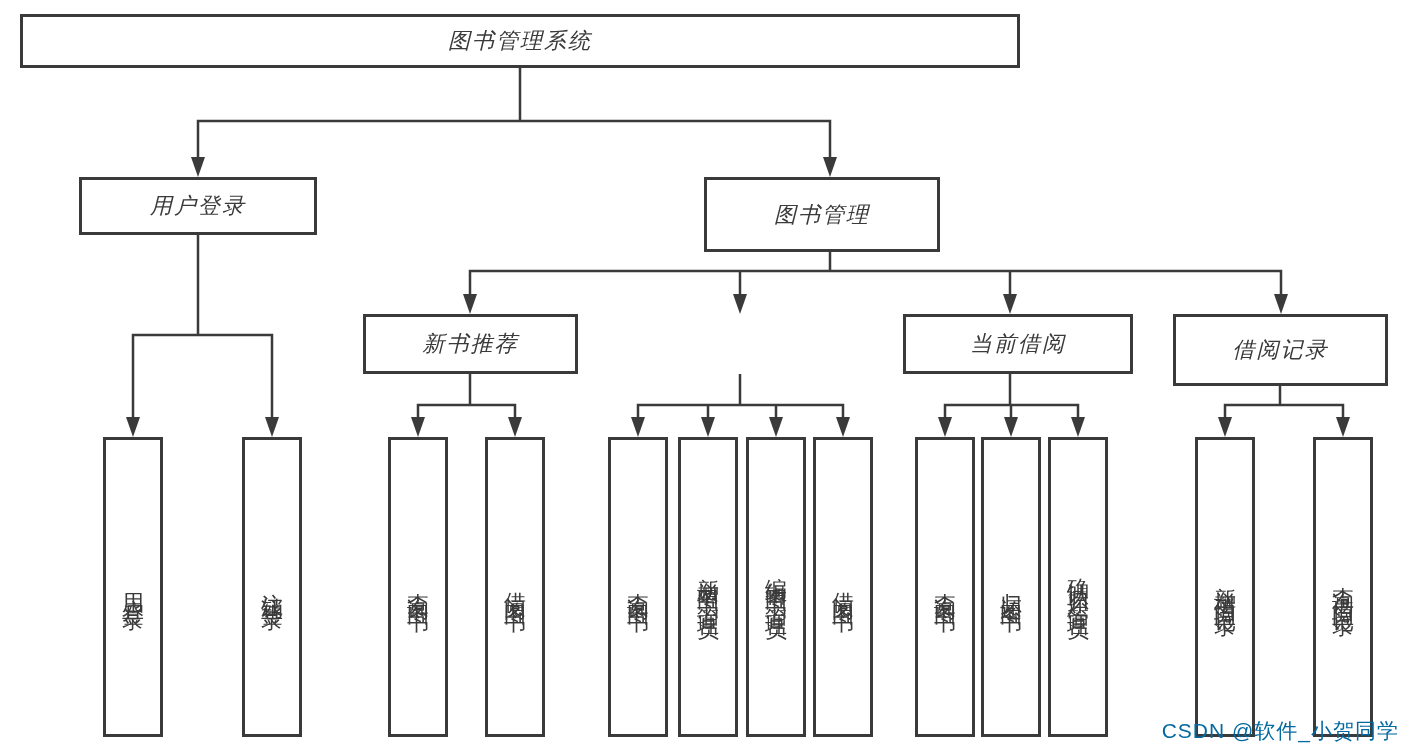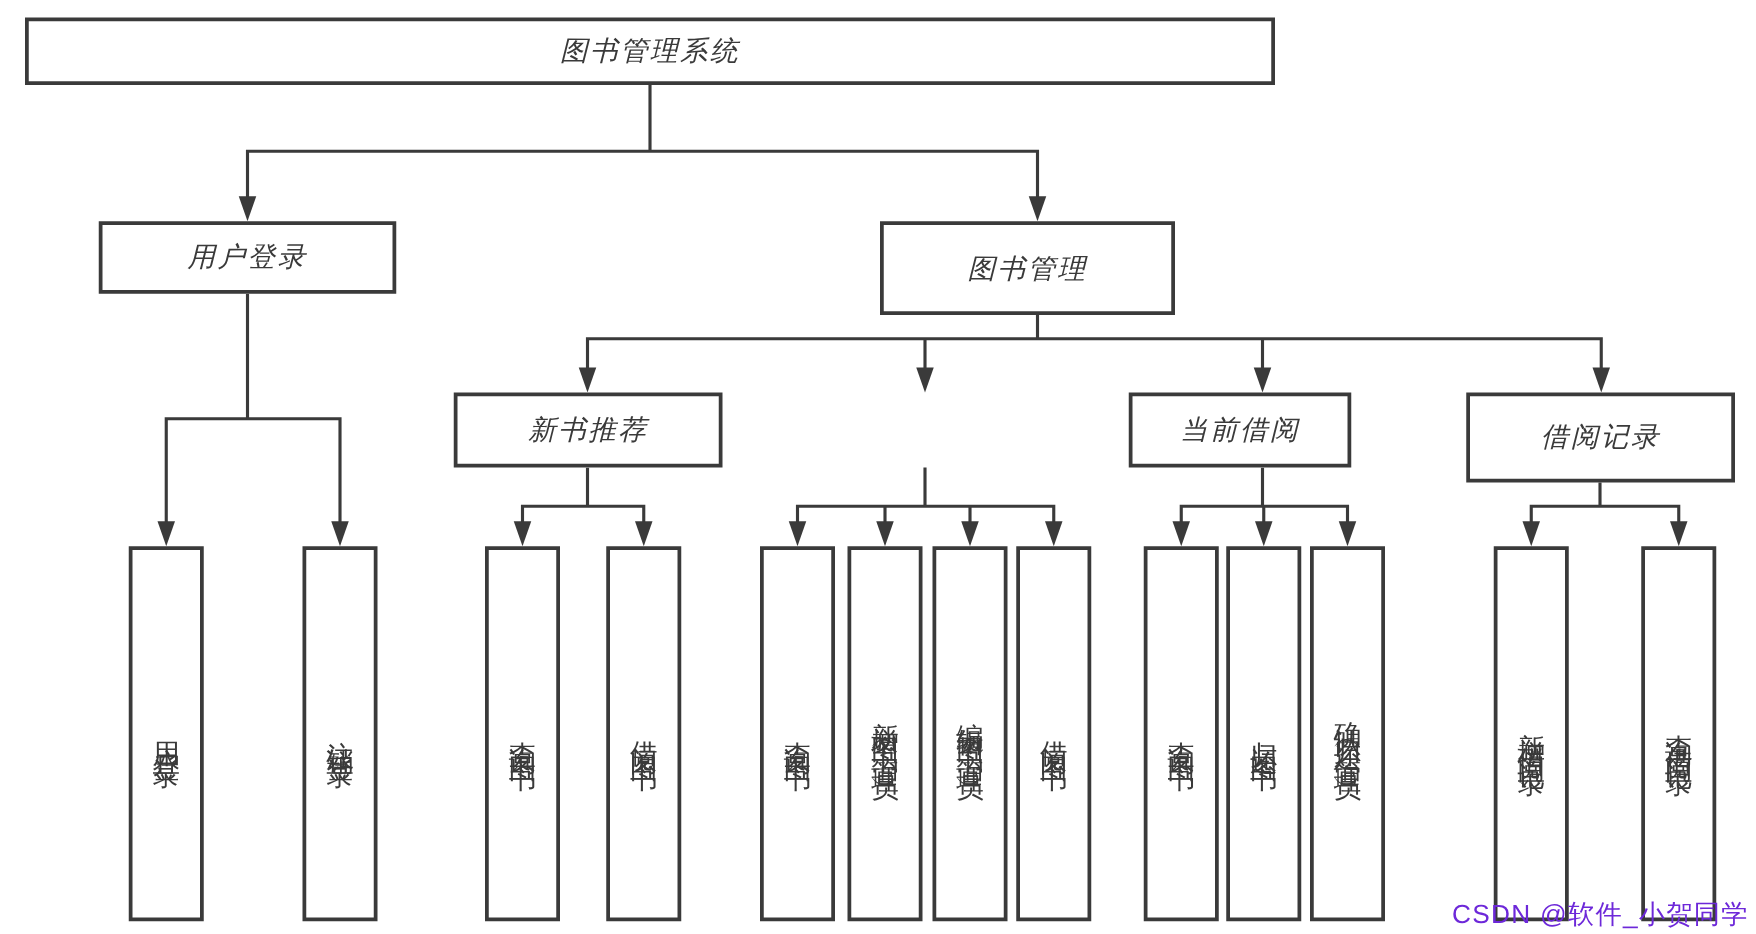--- a/index.html
+++ b/index.html
@@ -49,21 +49,21 @@
     color: #3a3a3a;
     white-space: nowrap;
   }
   .watermark {
     position: absolute;
     right: 6px;
     bottom: 2px;
     z-index: 3;
     font-size: 21px;
     letter-spacing: 1px;
-    color: #6d28d9;
+    color: #0369a1;
     white-space: nowrap;
   }
 </style>
 </head>
 <body>
 
 <div class="canvas">
 
   <svg class="connectors" width="1405" height="747" viewBox="0 0 1405 747" xmlns="http://www.w3.org/2000/svg">
     <g stroke="#3a3a3a" stroke-width="2.5" fill="none" stroke-linejoin="miter">
@@ -112,21 +112,21 @@
   <div class="box" style="left:79px;top:177px;width:238px;height:58px">
     <span class="hlabel">用户登录</span>
   </div>
   <div class="box" style="left:704px;top:177px;width:236px;height:75px">
     <span class="hlabel">图书管理</span>
   </div>
 
   <div class="box" style="left:363px;top:314px;width:215px;height:60px">
     <span class="hlabel">新书推荐</span>
   </div>
-  <div class="box" style="left:903px;top:314px;width:178px;height:60px">
+  <div class="box" style="left:903px;top:314px;width:230px;height:60px">
     <span class="hlabel">当前借阅</span>
   </div>
   <div class="box" style="left:1173px;top:314px;width:215px;height:72px">
     <span class="hlabel">借阅记录</span>
   </div>
 
   <div class="box leaf" style="left:103px">
     <span class="vtext">用户登录</span>
   </div>
   <div class="box leaf" style="left:242px">

